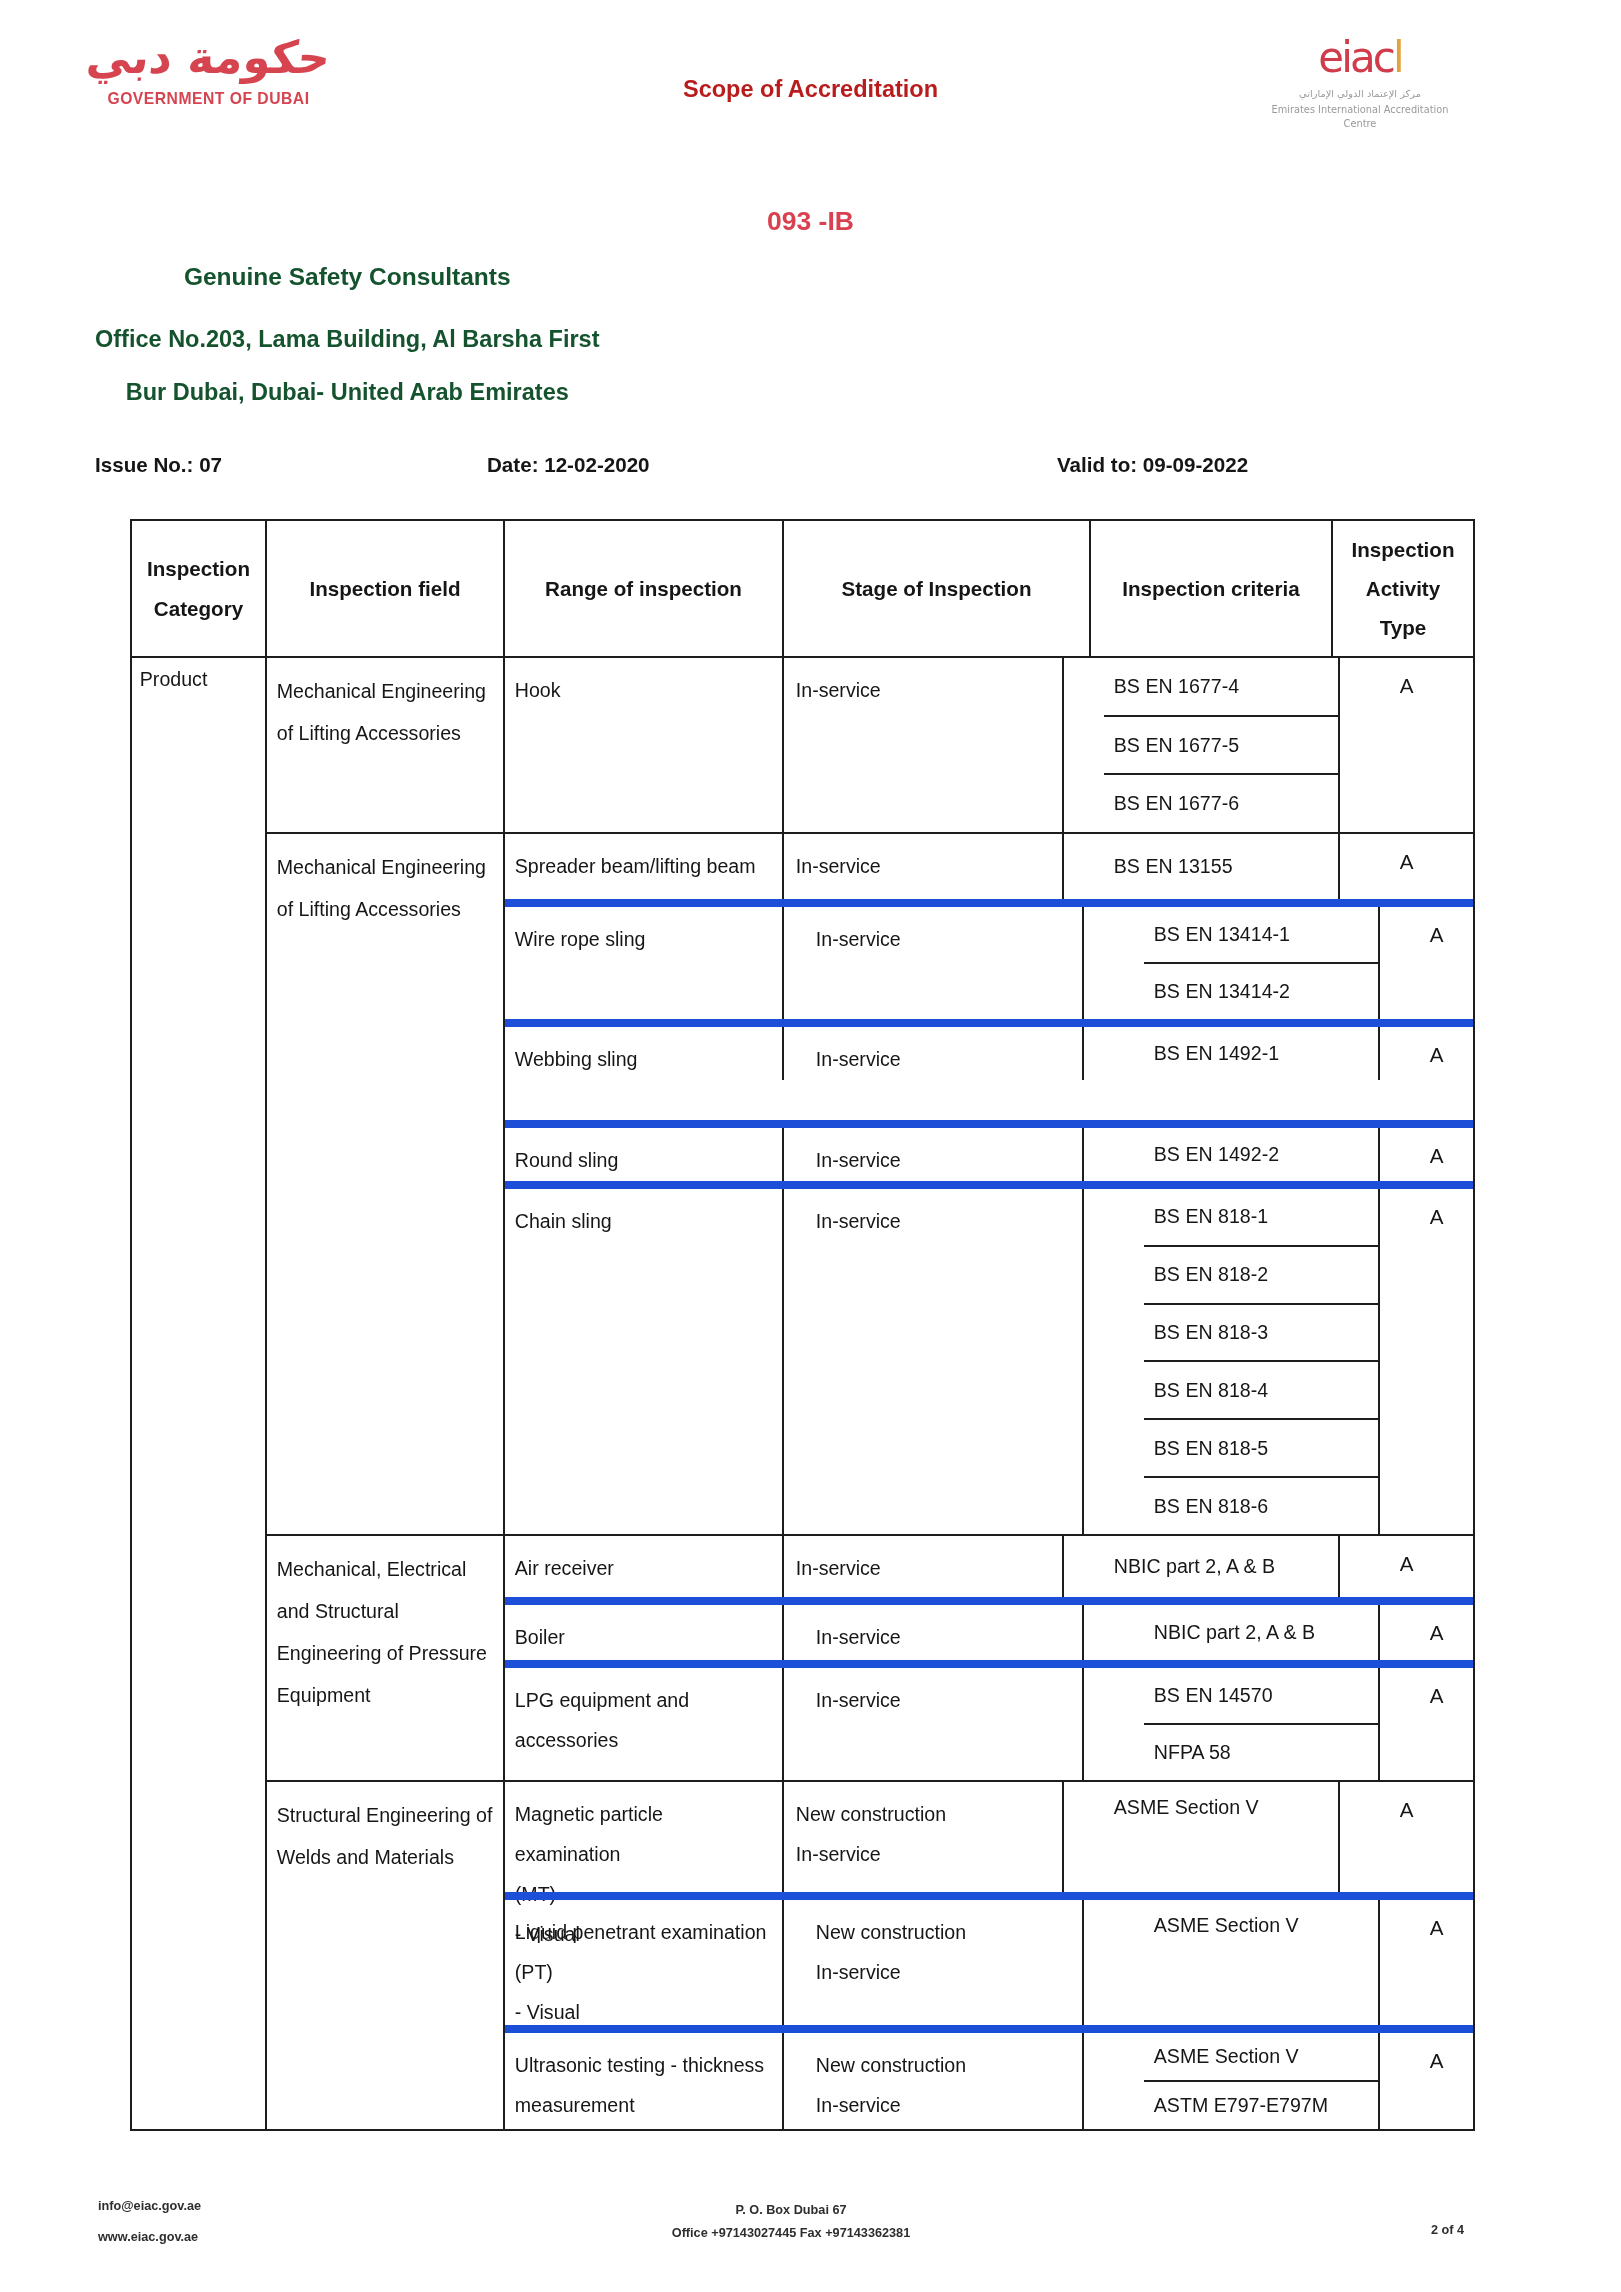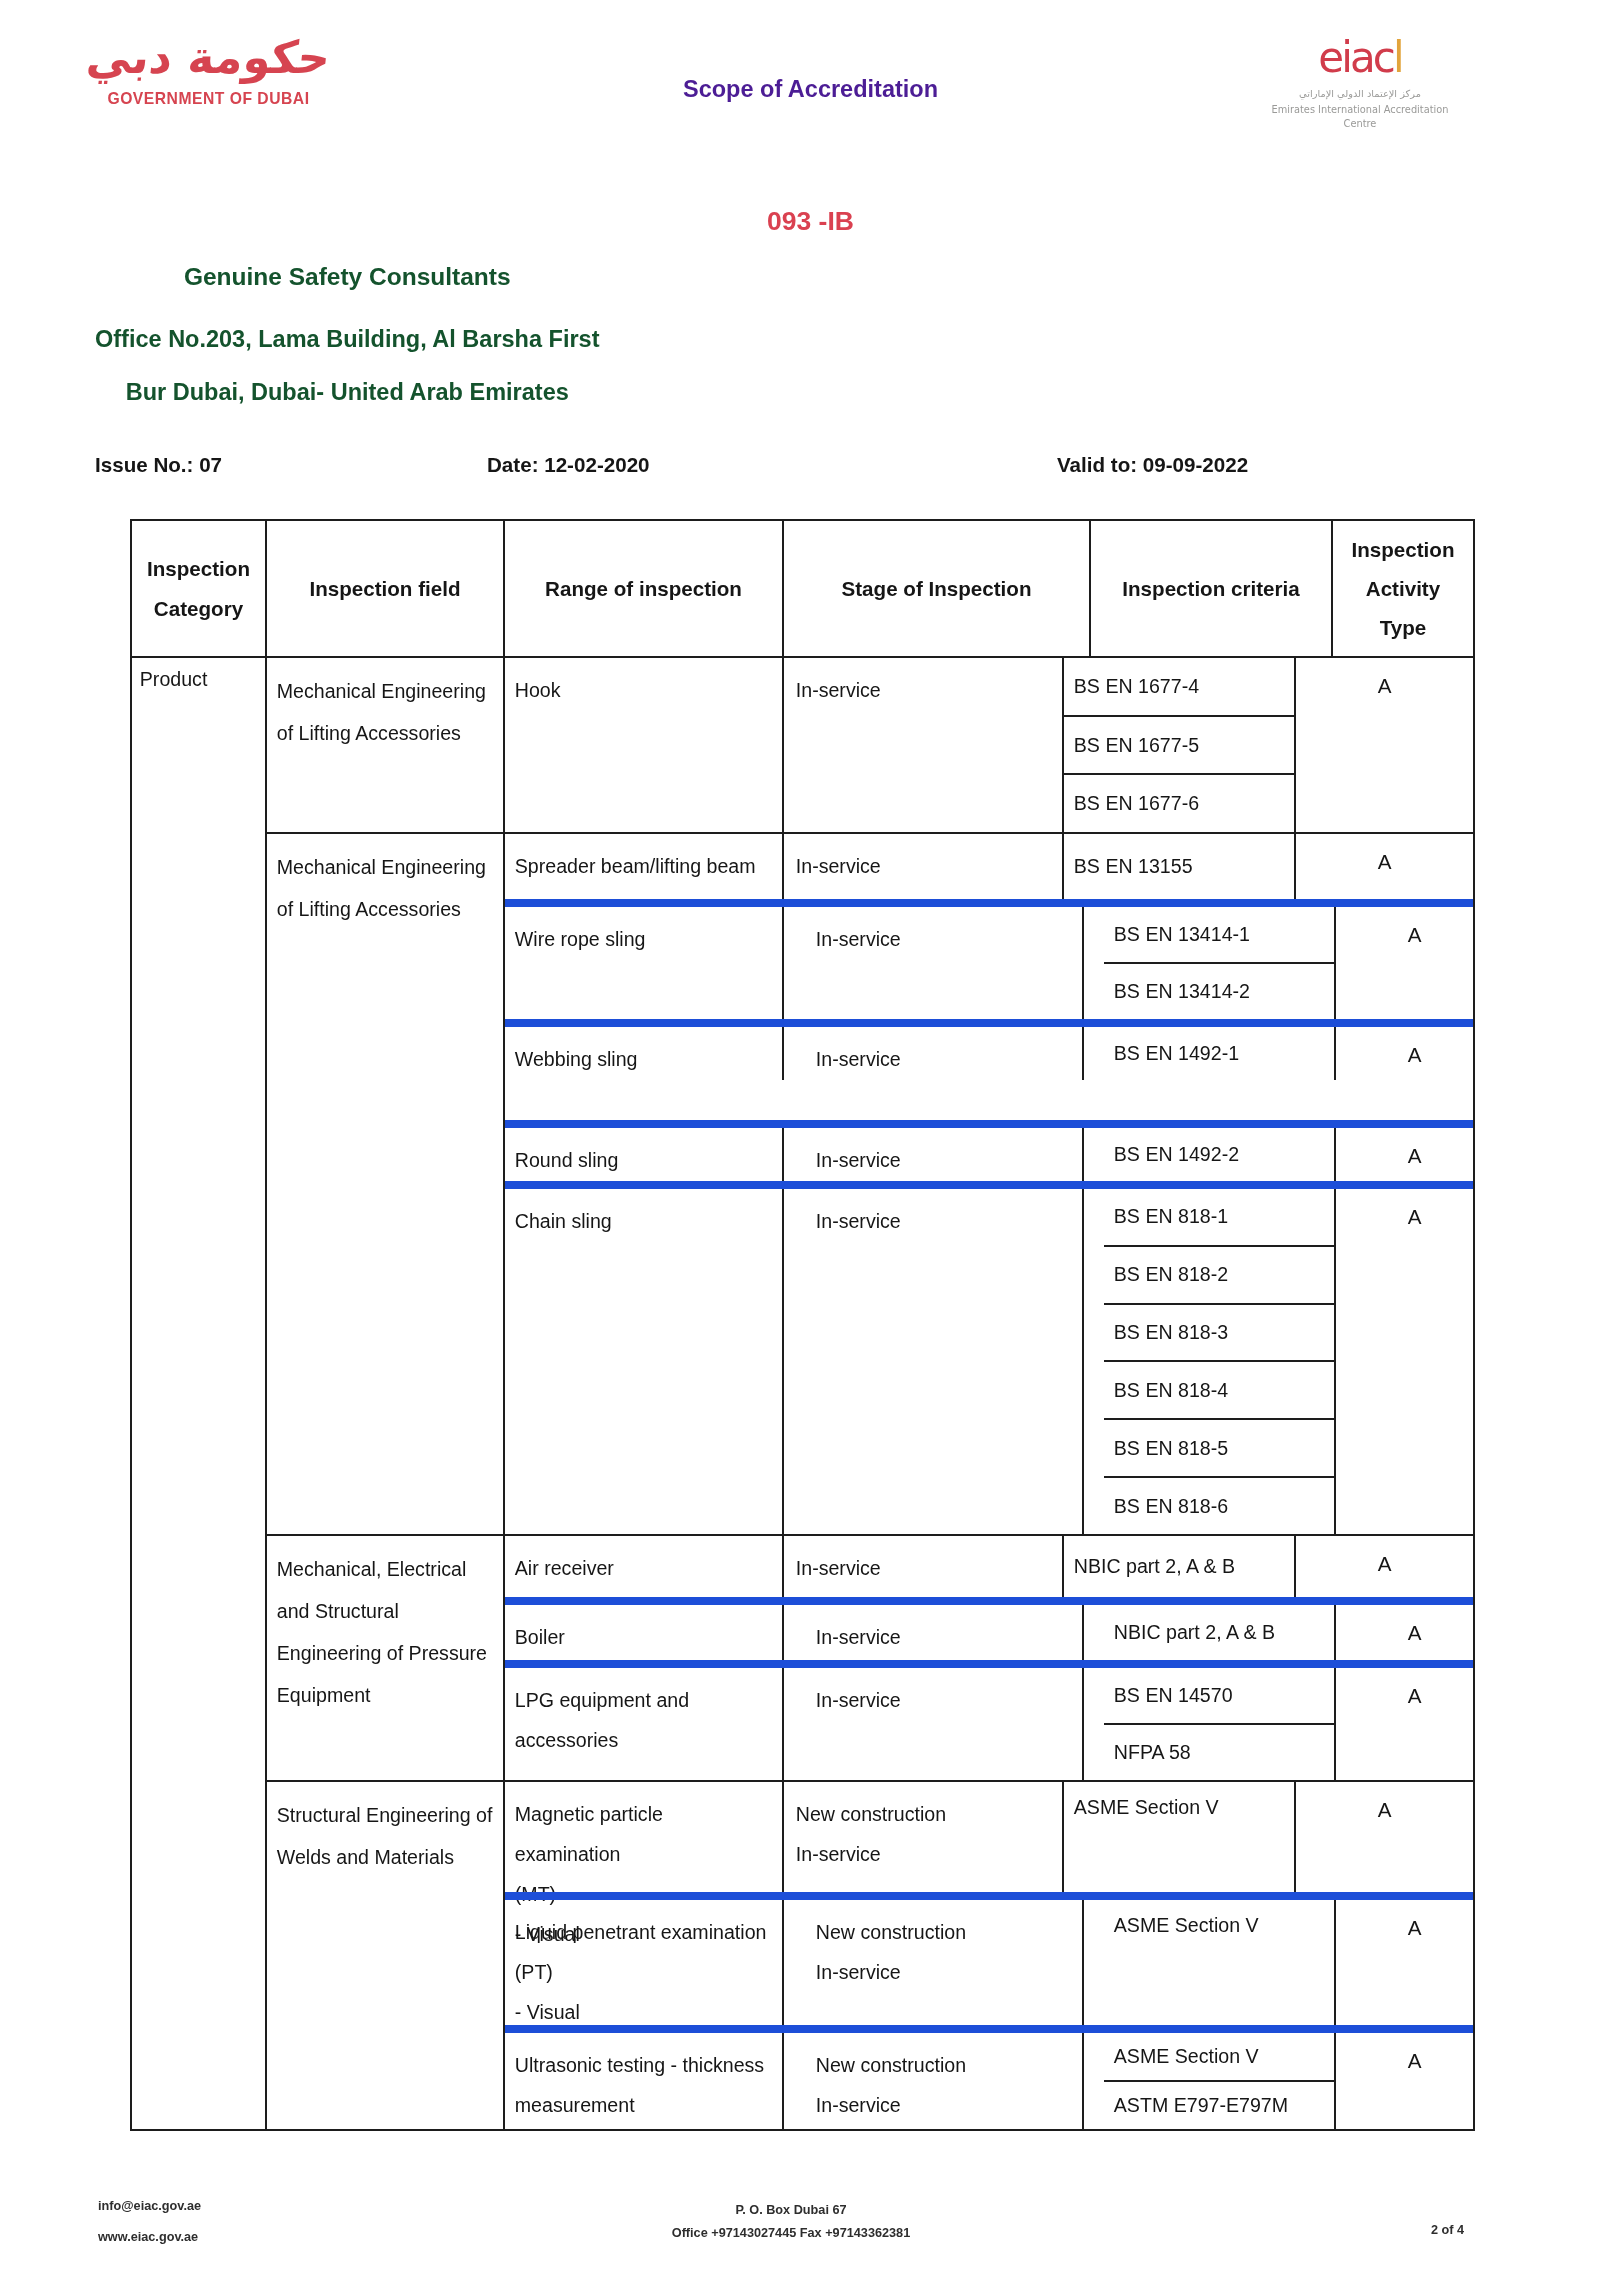--- a/index.html
+++ b/index.html
@@ -22,21 +22,21 @@
 
   .eiac-logo { position:absolute; left:1257px; top:37px; width:206px; text-align:center; }
   .eiac-word { font-family:"DejaVu Sans", sans-serif; font-size:42px; font-weight:normal; letter-spacing:-2.9px; line-height:1; }
   .eiac-word .red { color:#d13c4b; }
   .eiac-word .gold { color:#e2a43c; }
   .eiac-sub { margin-top:8px; font-family:"DejaVu Sans", sans-serif; font-size:9.8px; color:#9a9a98; line-height:1.5; }
 
   
   .doc-title {
     position:absolute; top:76px; left:0; width:100%; text-align:center;
-    color:#4c1d95; font-weight:bold; font-size:23.5px;
+    color:#b91c1c; font-weight:bold; font-size:23.5px;
   }
   .doc-code {
     position:absolute; top:206px; left:0; width:100%; text-align:center;
     color:#da4150; font-weight:bold; font-size:26.5px;
   }
 
   
   .company { position:absolute; left:95px; top:263px; font-weight:bold; color:#14532d;text-align:center; }
   .company .name  { font-size:24.5px; }
   .company .addr1 { font-size:23.5px; margin-top:35px; }
@@ -63,21 +63,21 @@
   .cat-col { box-sizing:border-box; width:135px; border-right:2px solid #1d1d1d; padding:9.8px 7.8px; font-size:19.6px; }
   .groups { flex:1; display:flex; flex-direction:column; }
   .group { display:flex; }
   .group + .group { border-top:2px solid #1d1d1d; }
   .fcell { box-sizing:border-box; width:238px; border-right:2px solid #1d1d1d; padding:11.8px 9.8px 0 9.8px; font-size:19.6px; line-height:2.15; }
   .rows { flex:1; display:flex; flex-direction:column; }
   .row { display:flex; box-sizing:border-box; }
   .row + .row { border-top:8px solid #1d4ed8;gap:20px; }
   .rcell { box-sizing:border-box; width:279px; border-right:2px solid #1d1d1d; padding:11.8px 9.8px 0 9.8px; font-size:19.6px; line-height:2.05; }
   .scell { box-sizing:border-box; width:280px; border-right:2px solid #1d1d1d; padding:11.8px 11.8px 0 11.8px; font-size:19.6px; line-height:2.05; }
-  .ccol  { box-sizing:border-box; width:232px; border-right:2px solid #1d1d1d; display:flex; flex-direction:column; }
+  .ccol  { box-sizing:border-box; width:276px; border-right:2px solid #1d1d1d; display:flex; flex-direction:column;padding-left:40px; }
   .csub  { flex:1; display:flex; align-items:center; padding:0 9.8px; font-size:19.6px; }
   .csub + .csub { border-top:2px solid #1d1d1d; }
   .acell { flex:1; text-align:center; padding-top:15.7px; font-size:20.6px; }
 
   
   .footer { position:absolute; top:2199px; left:0; width:100%; font-size:12.7px; font-weight:bold; color:#2e2e2e; }
   .footer .email { position:absolute; left:98px; top:0; }
   .footer .web   { position:absolute; left:98px; top:31px; }
   .footer .pobox { position:absolute; left:0; top:3.9px;  width:1582px; text-align:center; }
   .footer .phone { position:absolute; left:0; top:27.4px; width:1582px; text-align:center; }

